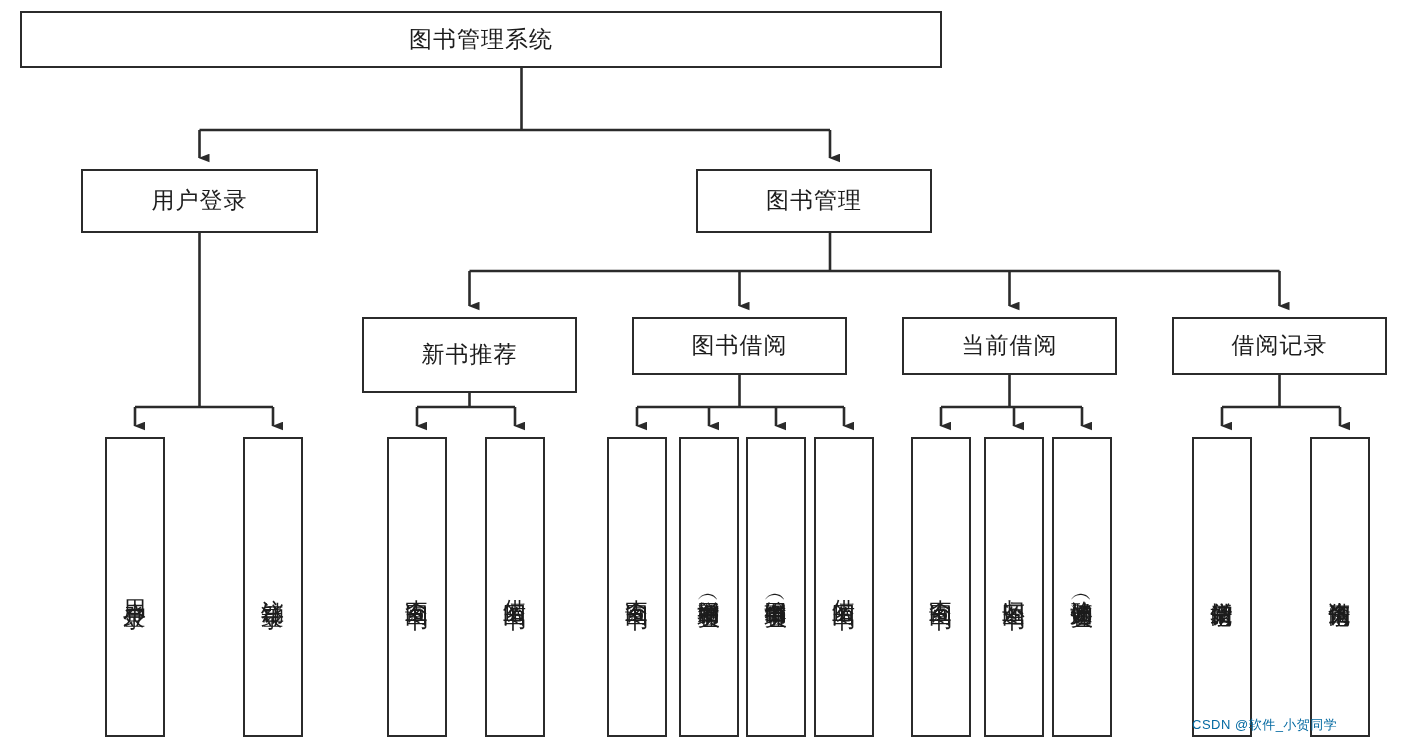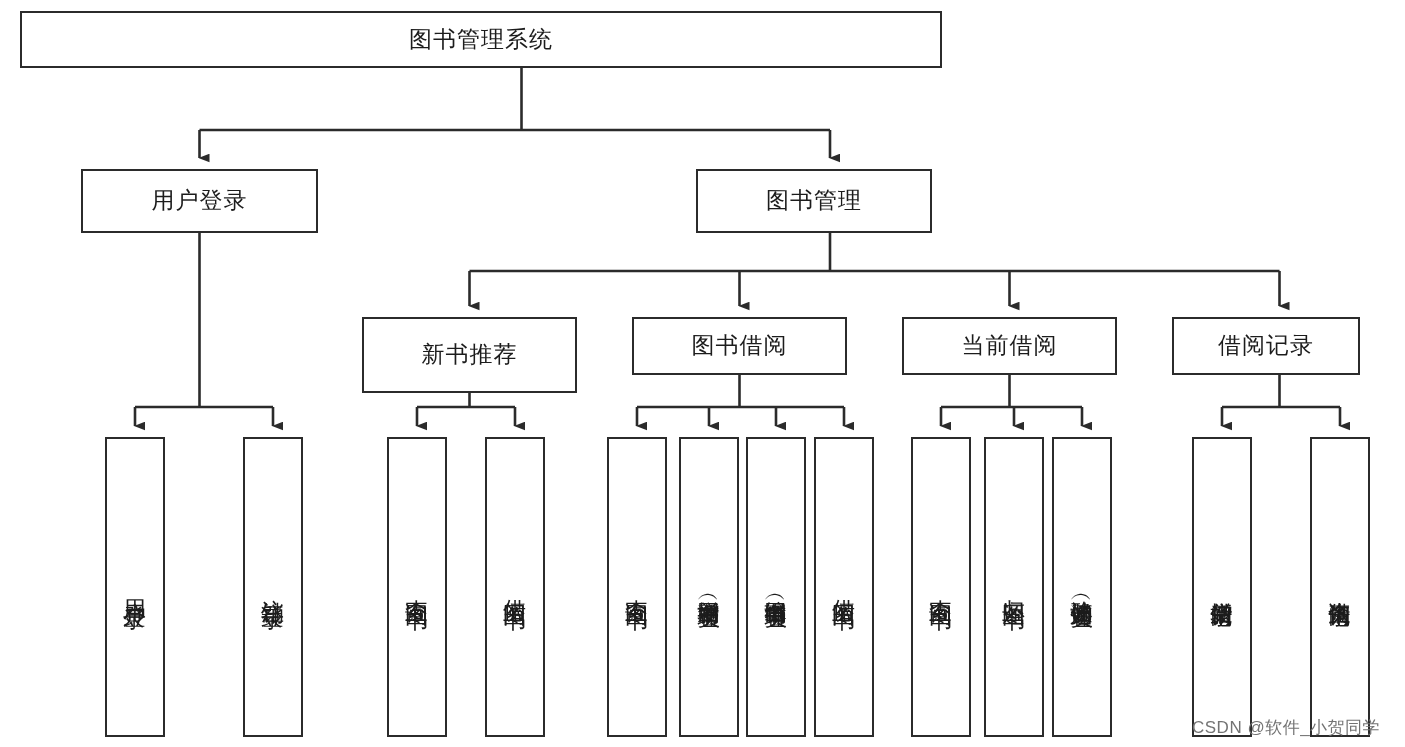--- a/index.html
+++ b/index.html
@@ -11,21 +11,21 @@
   .node-label{position:absolute;left:0;top:0;width:100%;height:100%;
               display:flex;align-items:center;justify-content:center;
               font-size:23px;line-height:1.12;letter-spacing:1px;color:#1c1c1c;
               text-align:center;white-space:nowrap;}
   .node-box.vertical .node-label{
       writing-mode:vertical-rl;text-orientation:upright;
       white-space:normal;letter-spacing:3px;line-height:1.05;
       align-items:center;justify-content:center;}
   .node-box.vertical.tight .node-label{letter-spacing:1px;font-size:22px;}
 
-  .watermark{position:absolute;left:1192px;top:716px;font-size:17px;color:#737373;
+  .watermark{position:absolute;left:1192px;top:716px;font-size:13px;color:#0369a1;
              letter-spacing:0.5px;white-space:nowrap;}
 </style>
 </head>
 <body>
 
 <svg id="diagram" viewBox="0 0 1405 747" width="1405" height="747" xmlns="http://www.w3.org/2000/svg">
   <defs>
     <marker id="arrowhead" markerWidth="9" markerHeight="11" refX="4.3" refY="10" orient="auto" markerUnits="userSpaceOnUse">
       <path d="M0,0 L8.6,0 L4.3,11 Z" fill="#2b2b2b"></path>
     </marker>
@@ -79,21 +79,21 @@
     </div>
     <div class="node-box" style="left: 362px; top: 317px; width: 215px; height: 76px;">
       <div class="node-label">新书推荐</div>
     </div>
     <div class="node-box" style="left: 632px; top: 317px; width: 215px; height: 58px; padding-left: 36px;">
       <div class="node-label">图书借阅</div>
     </div>
     <div class="node-box" style="left: 902px; top: 317px; width: 215px; height: 58px;">
       <div class="node-label">当前借阅</div>
     </div>
-    <div class="node-box" style="left: 1172px; top: 317px; width: 188px; height: 58px;">
+    <div class="node-box" style="left: 1172px; top: 317px; width: 215px; height: 58px;">
       <div class="node-label">借阅记录</div>
     </div>
     <div class="node-box vertical" style="left: 105px; top: 437px; width: 60px; height: 300px;">
       <div class="node-label">用户登录</div>
     </div>
     <div class="node-box vertical" style="left: 243px; top: 437px; width: 60px; height: 300px;">
       <div class="node-label">注销登录</div>
     </div>
     <div class="node-box vertical" style="left: 387px; top: 437px; width: 60px; height: 300px;">
       <div class="node-label">查询图书</div>

